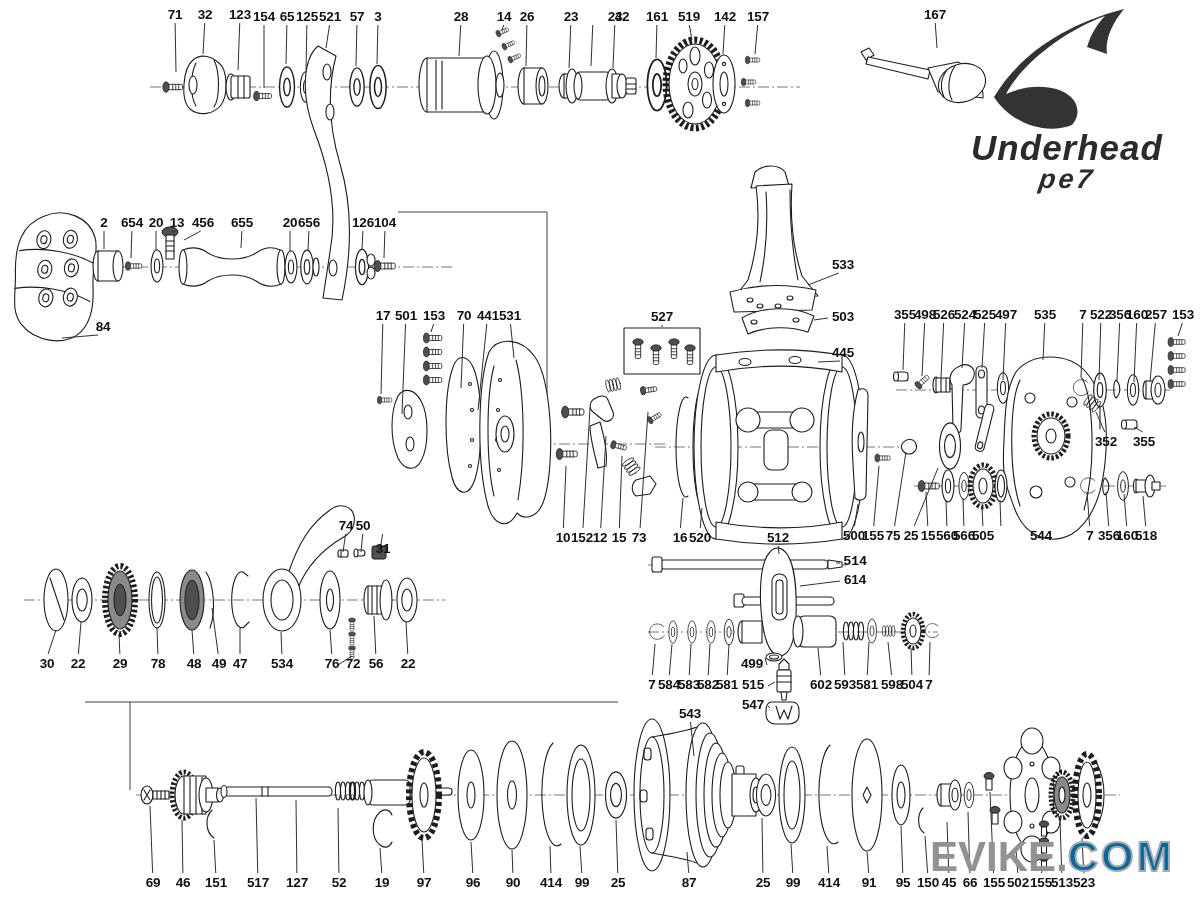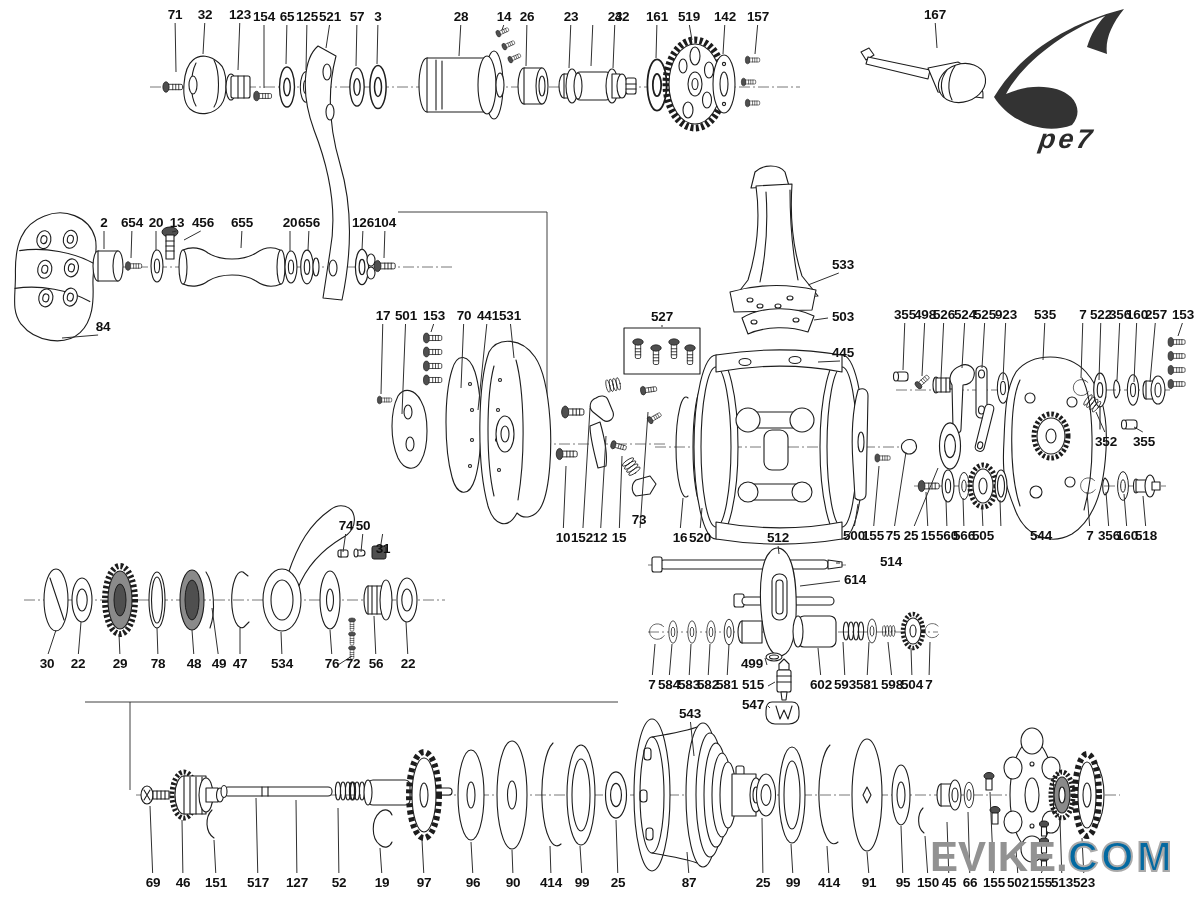--- a/index.html
+++ b/index.html
@@ -678,39 +678,39 @@
       <span class="callout" style="left: 510px; top: 315px;">531</span>
       <span class="callout" style="left: 662px; top: 316px;">527</span>
       <span class="callout" style="left: 843px; top: 264px;">533</span>
       <span class="callout" style="left: 843px; top: 316px;">503</span>
       <span class="callout" style="left: 843px; top: 352px;">445</span>
       <span class="callout" style="left: 905px; top: 314px;">355</span>
       <span class="callout" style="left: 925px; top: 314px;">498</span>
       <span class="callout" style="left: 944px; top: 314px;">526</span>
       <span class="callout" style="left: 965px; top: 314px;">524</span>
       <span class="callout" style="left: 985px; top: 314px;">525</span>
-      <span class="callout" style="left: 1006px; top: 314px;">923</span>
+      <span class="callout" style="left: 1006px; top: 314px;">497</span>
       <span class="callout" style="left: 1045px; top: 314px;">535</span>
       <span class="callout" style="left: 1083px; top: 314px;">7</span>
       <span class="callout" style="left: 1101px; top: 314px;">522</span>
       <span class="callout" style="left: 1120px; top: 314px;">356</span>
       <span class="callout" style="left: 1137px; top: 314px;">160</span>
       <span class="callout" style="left: 1156px; top: 314px;">257</span>
       <span class="callout" style="left: 1183px; top: 314px;">153</span>
       <span class="callout" style="left: 1106px; top: 441px;">352</span>
       <span class="callout" style="left: 1144px; top: 441px;">355</span>
       <span class="callout" style="left: 563px; top: 537px;">10</span>
       <span class="callout" style="left: 582px; top: 537px;">152</span>
       <span class="callout" style="left: 600px; top: 537px;">12</span>
       <span class="callout" style="left: 619px; top: 537px;">15</span>
-      <span class="callout" style="left: 639px; top: 519px;">73</span>
+      <span class="callout" style="left: 639px; top: 537px;">73</span>
       <span class="callout" style="left: 680px; top: 537px;">16</span>
       <span class="callout" style="left: 700px; top: 537px;">520</span>
       <span class="callout" style="left: 778px; top: 537px;">512</span>
-      <span class="callout" style="left: 891px; top: 561px;">514</span>
+      <span class="callout" style="left: 855px; top: 561px; font-family: Liberation Mono, monospace;">514</span>
       <span class="callout" style="left: 855px; top: 579px;">614</span>
       <span class="callout" style="left: 854px; top: 535px;">500</span>
       <span class="callout" style="left: 873px; top: 535px;">155</span>
       <span class="callout" style="left: 893px; top: 535px;">75</span>
       <span class="callout" style="left: 911px; top: 535px;">25</span>
       <span class="callout" style="left: 928px; top: 535px;">15</span>
       <span class="callout" style="left: 947px; top: 535px;">560</span>
       <span class="callout" style="left: 964px; top: 535px;">566</span>
       <span class="callout" style="left: 983px; top: 535px;">505</span>
       <span class="callout" style="left: 1001px; top: 535px; margin-left: 40px;">544</span>
@@ -771,18 +771,19 @@
       <span class="callout" style="left: 949px; top: 882px;">45</span>
       <span class="callout" style="left: 970px; top: 882px;">66</span>
       <span class="callout" style="left: 994px; top: 882px;">155</span>
       <span class="callout" style="left: 1018px; top: 882px;">502</span>
       <span class="callout" style="left: 1041px; top: 882px;">155</span>
       <span class="callout" style="left: 1062px; top: 882px;">513</span>
       <span class="callout" style="left: 1084px; top: 882px;">523</span>
     </div>
 
   <div class="brand">
+    <div class="brand-name">Underhead</div>
     <div class="brand-model">pe7</div>
   </div>
 
   <div class="watermark"><span>EVIKE</span><span>.</span><span class="wm-outline">COM</span></div>
 
 </div>
 
 </body></html>

